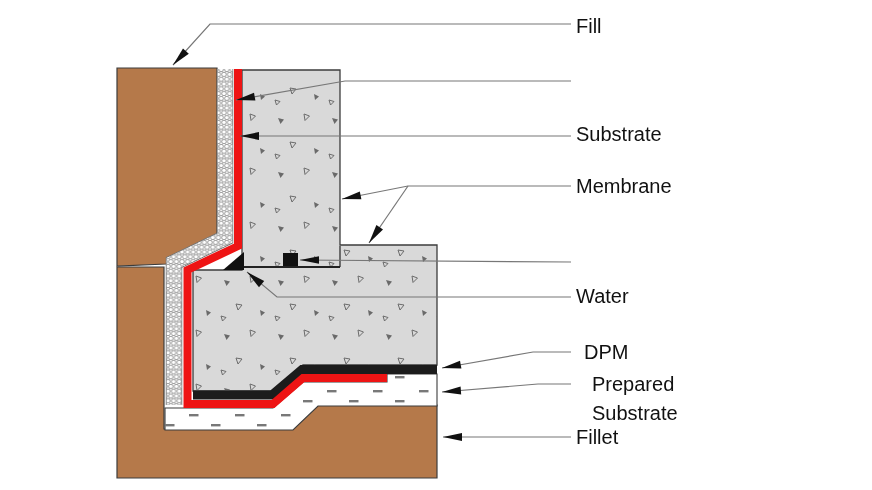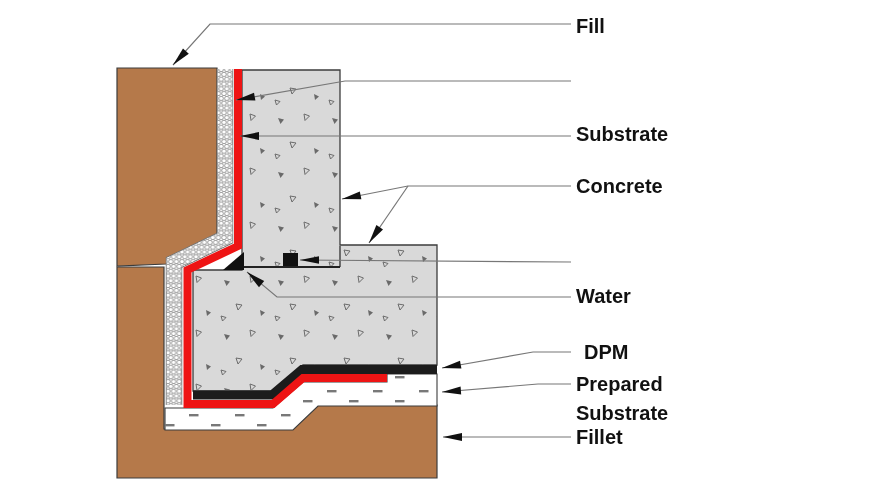--- a/index.html
+++ b/index.html
@@ -1,20 +1,20 @@
 <!DOCTYPE html>
 <html><head>
 <meta charset="utf-8">
 <style>
   html,body{margin:0;padding:0;background:#fff;}
   .stage{position:relative;width:872px;height:490px;background:#ffffff;overflow:hidden;
-         font-family:"Liberation Sans", sans-serif;font-weight:bold;}
+         font-family:"Liberation Sans", sans-serif;}
   .stage svg{position:absolute;left:0;top:0;}
   .lbl{position:absolute;font-size:20px;line-height:22px;color:#111;white-space:nowrap;}
-  .lbl.wrap{white-space:normal;width:112px;line-height:29px;}
+  .lbl.wrap{white-space:normal;width:112px;line-height:29px;margin-left:16px;}
 </style>
 </head>
 <body>
 
 <div class="stage">
 
 <svg width="872" height="490" viewBox="0 0 872 490">
   <defs>
     <pattern id="speckle" width="54" height="54" patternUnits="userSpaceOnUse">
       <path d="M8 10 l6 1.5 L10.5 16 Z" fill="#6a6a6a"></path>
@@ -86,19 +86,19 @@
     <polygon points="300,260 319,256.2 319,263.8"></polygon>
     <polygon points="247,272 259,287.3 264.2,281.1"></polygon>
     <polygon points="442,368 461.4,368.6 460,360.8"></polygon>
     <polygon points="442,392 461.2,394.4 460.6,386.4"></polygon>
     <polygon points="443,437 462,433 462,441"></polygon>
   </g>
 </svg>
 
   <div class="lbl" style="left:576px;top:15px">Fill</div>
   <div class="lbl" style="left:576px;top:123px">Substrate</div>
-  <div class="lbl" style="left:576px;top:175px">Concrete</div>
+  <div class="lbl" style="left:576px;top:175px">Membrane</div>
   <div class="lbl" style="left:576px;top:285px">Water</div>
   <div class="lbl" style="left:584px;top:341px">DPM</div>
   <div class="lbl wrap" style="left:576px;top:370px">Prepared Substrate</div>
   <div class="lbl" style="left:576px;top:426px">Fillet</div>
 
 </div>
 
 </body></html>

